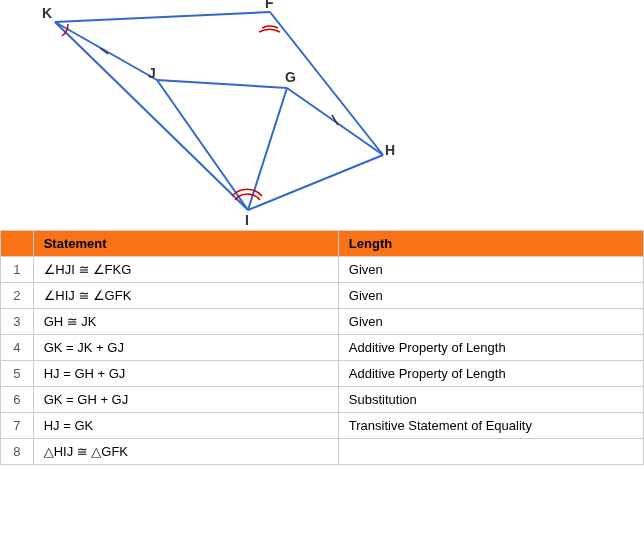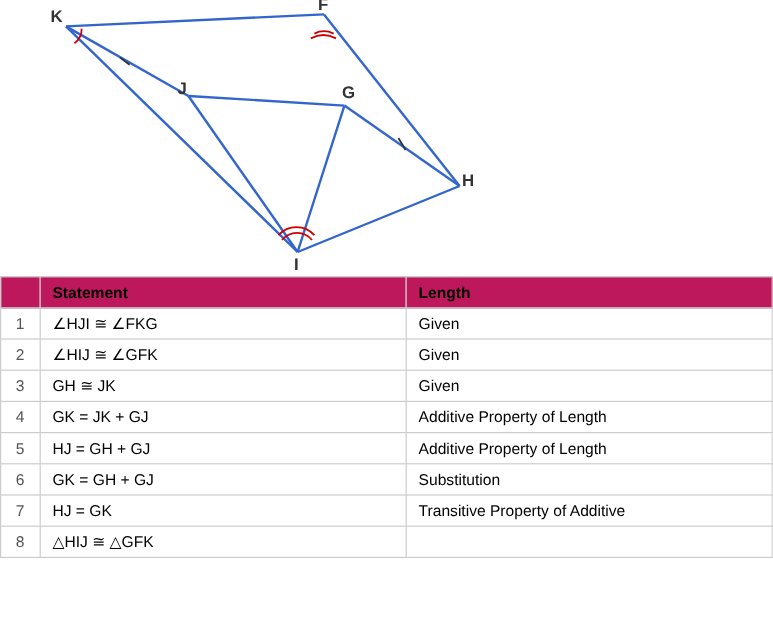--- a/index.html
+++ b/index.html
@@ -27,21 +27,21 @@
     }
 
     #proof-table th, #proof-table td {
       border: 1px solid #ccc;
       padding: 5px 10px;
       vertical-align: middle;
     }
 
     #proof-table th {
       font-weight: bold;
-      background: #be185d;
+      background: #f97316;
       text-align: left;
     }
 
     .row-num {
       width: 30px;
       text-align: center;
       color: #555;
     }
 
     .statement-col {
@@ -132,21 +132,21 @@
           <td class="reason-col">Additive Property of Length</td>
         </tr>
         <tr>
           <td class="row-num">6</td>
           <td class="statement-col">GK = GH + GJ</td>
           <td class="reason-col">Substitution</td>
         </tr>
         <tr>
           <td class="row-num">7</td>
           <td class="statement-col">HJ = GK</td>
-          <td class="reason-col">Transitive Property of Additive</td>
+          <td class="reason-col">Transitive Statement of Equality</td>
         </tr>
         <tr>
           <td class="row-num">8</td>
           <td class="statement-col">△HIJ ≅ △GFK</td>
           <td class="reason-col"></td>
         </tr>
       </tbody>
   </table>
 </div>
 

